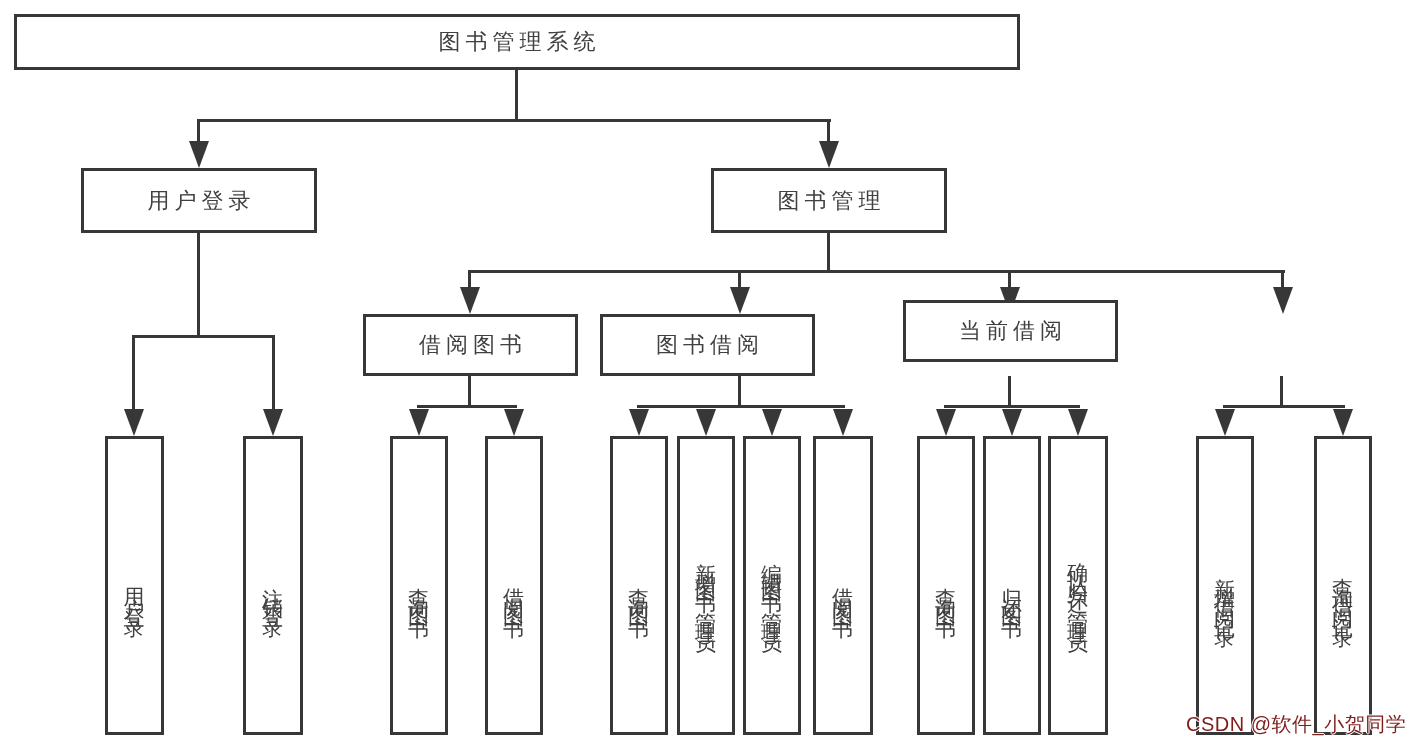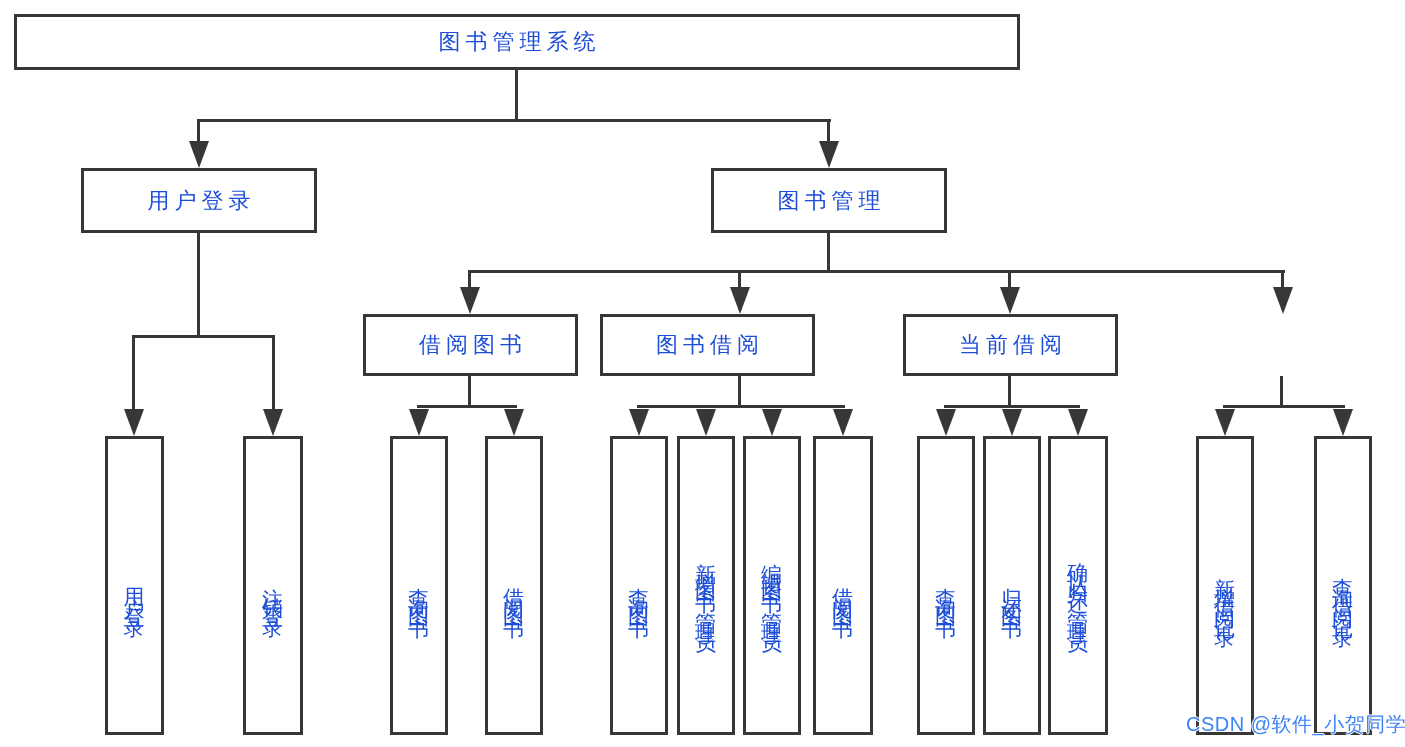--- a/index.html
+++ b/index.html
@@ -12,21 +12,21 @@
     overflow: hidden;
   }
   .box {
     position: absolute;
     box-sizing: border-box;
     background: #ffffff;
     border: 3px solid #373737;
     display: flex;
     align-items: center;
     justify-content: center;
-    color: #1d4ed8;
+    color: #404040;
   }
   .box.h span {
     font-size: 22px;
     letter-spacing: 5px;
     padding-left: 5px;
     white-space: nowrap;
   }
   .box.v span {
     writing-mode: vertical-rl;
     text-orientation: mixed;
@@ -44,21 +44,21 @@
     border-left: 10px solid transparent;
     border-right: 10px solid transparent;
     border-top: 27px solid #373737;
   }
   .watermark {
     position: absolute;
     left: 1186px;
     top: 711px;
     font-size: 20px;
     letter-spacing: 0.5px;
-    color: #3b82f6;
+    color: #7f1d1d;
     text-shadow: -1px 0 0 #ffffff, 1px 0 0 #ffffff, 0 -1px 0 #ffffff, 0 1px 0 #ffffff;
     z-index: 10;
     white-space: nowrap;
   }
 </style>
 </head>
 <body>
 
 <div class="canvas">
 
@@ -97,21 +97,21 @@
   <div class="arrow" style="left:730px; top:287px;"></div>
   <div class="arrow" style="left:1000px; top:287px;"></div>
   <div class="arrow" style="left:1273px; top:287px;"></div>
 
   <div class="box h" style="left:363px; top:314px; width:215px; height:62px;">
     <span>借阅图书</span>
   </div>
   <div class="box h" style="left:600px; top:314px; width:215px; height:62px;">
     <span>图书借阅</span>
   </div>
-  <div class="box h" style="left:903px; top:314px; width:215px; height:62px;">
+  <div class="box h" style="left:903px; top:300px; width:215px; height:62px;">
     <span>当前借阅</span>
   </div>
 
   <div class="vl" style="left:468px; top:376px; height:32px;"></div>
   <div class="hl" style="left:417px; top:405px; width:100px;"></div>
   <div class="arrow" style="left:409px; top:409px;"></div>
   <div class="arrow" style="left:504px; top:409px;"></div>
 
   <div class="vl" style="left:738px; top:376px; height:32px;"></div>
   <div class="hl" style="left:637px; top:405px; width:208px;"></div>

